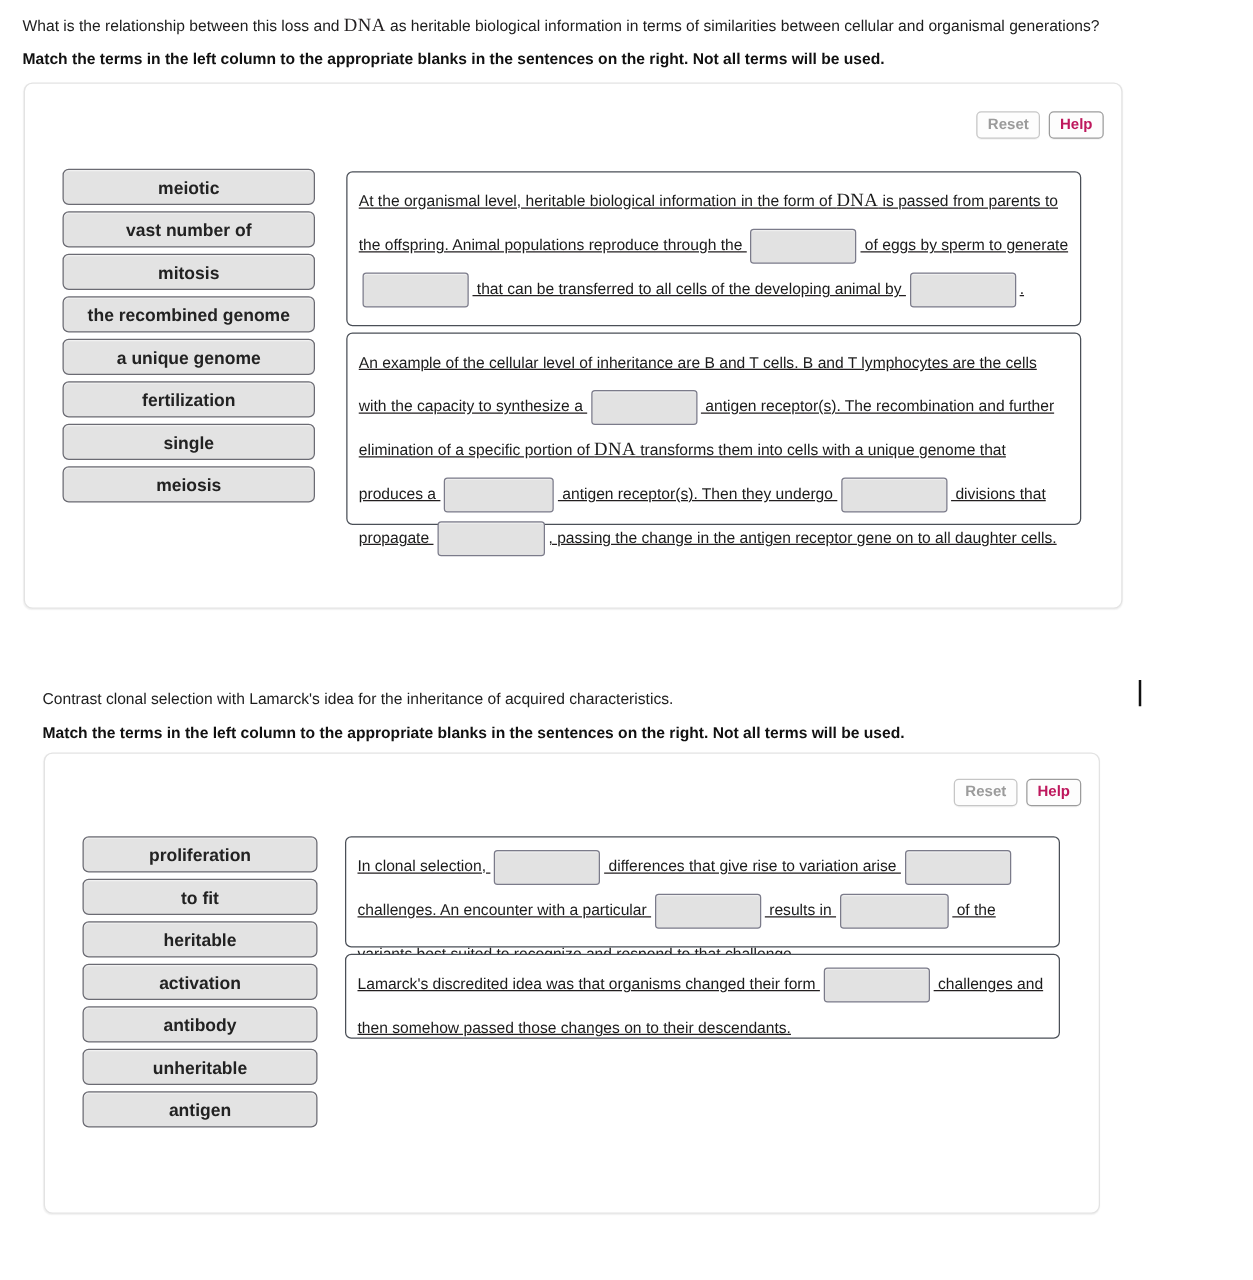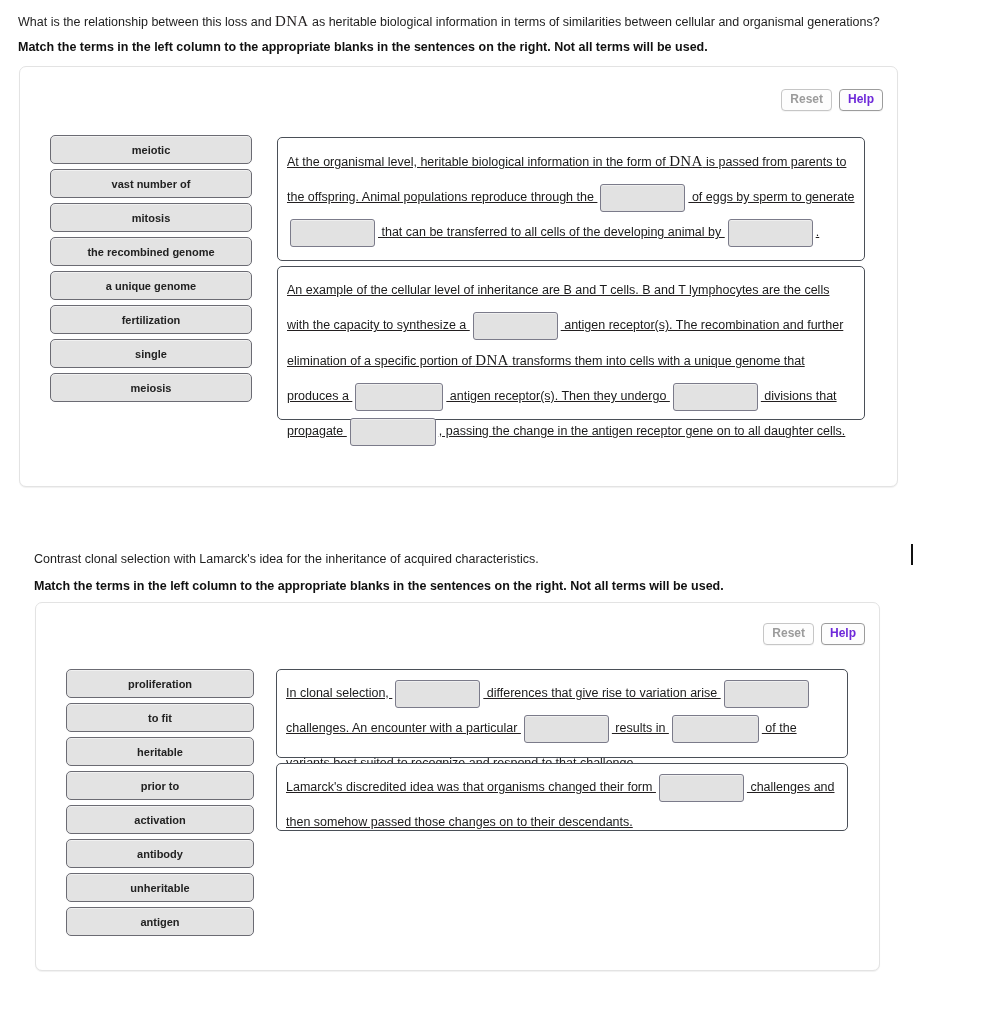--- a/index.html
+++ b/index.html
@@ -49,33 +49,33 @@
     font-weight: bold;
     padding: 3px 8px 4px 8px;
     border: 1px solid #b9b9b9;
     border-radius: 4px;
     background: #fdfdfd;
     line-height: 13px;
     box-shadow: 0 1px 0 rgba(0,0,0,0.04);
     cursor: pointer;
   }
   .btn.muted { color: #9b9b9b; border-color: #c6c6c6; }
-  .btn.strong { color: #6d28d9; border-color: #9c9c9c; }
+  .btn.strong { color: #be185d; border-color: #9c9c9c; }
 
   
   .terms { position: absolute; display: flex; flex-direction: column; }
   .term {
     height: 29px;
     background: #e3e3e3;
     border: 1px solid #6b6b73;
     border-radius: 5px;
     display: flex;
     align-items: center;
     justify-content: center;
-    font-size: 11px;
+    font-size: 14px;
     font-weight: bold;
     color: #222;
     margin-bottom: 5px;
     box-shadow: inset 0 1px 0 #f1f1f1;
     cursor: move;
     user-select: none;
   }
 
   
   .sbox {
@@ -163,21 +163,20 @@
 
     <div class="btn-row" style="right:14px;top:20px;">
       <button class="btn muted">Reset</button>
       <button class="btn strong">Help</button>
     </div>
 
     <div class="terms" style="left:30px;top:66px;width:188px;">
       <div class="term">proliferation</div>
       <div class="term">to fit</div>
       <div class="term">heritable</div>
-      <div class="term">prior to</div>
       <div class="term">activation</div>
       <div class="term">antibody</div>
       <div class="term">unheritable</div>
       <div class="term">antigen</div>
     </div>
 
     <div class="sbox" style="left:240px;top:66px;width:572px;height:89px;">
       <p><span>In clonal selection, </span><span class="blank w85"></span><span> differences that give rise to variation arise </span><span class="blank w85"></span><span> challenges. An encounter with a particular </span><span class="blank w85"></span><span> results in </span><span class="blank w87"></span><span> of the variants best suited to recognize and respond to that challenge.</span></p>
     </div>
 

